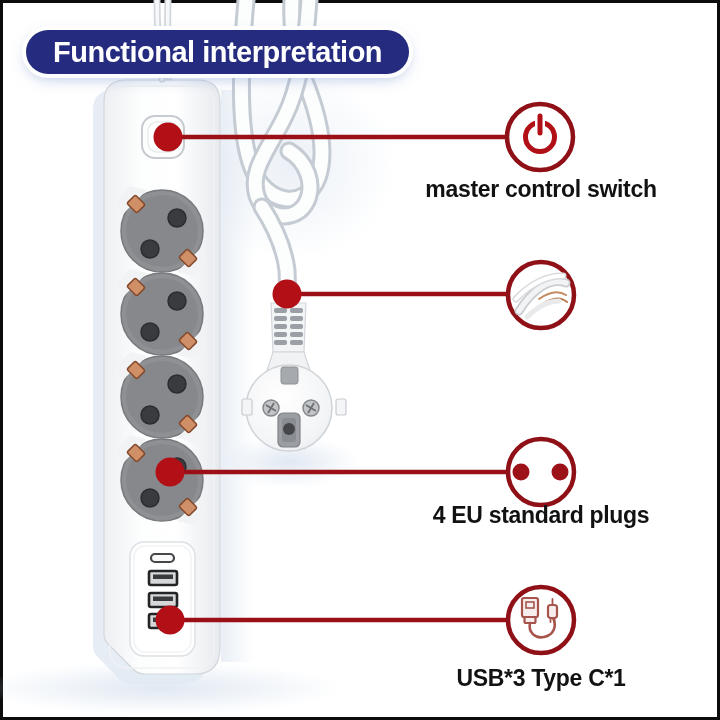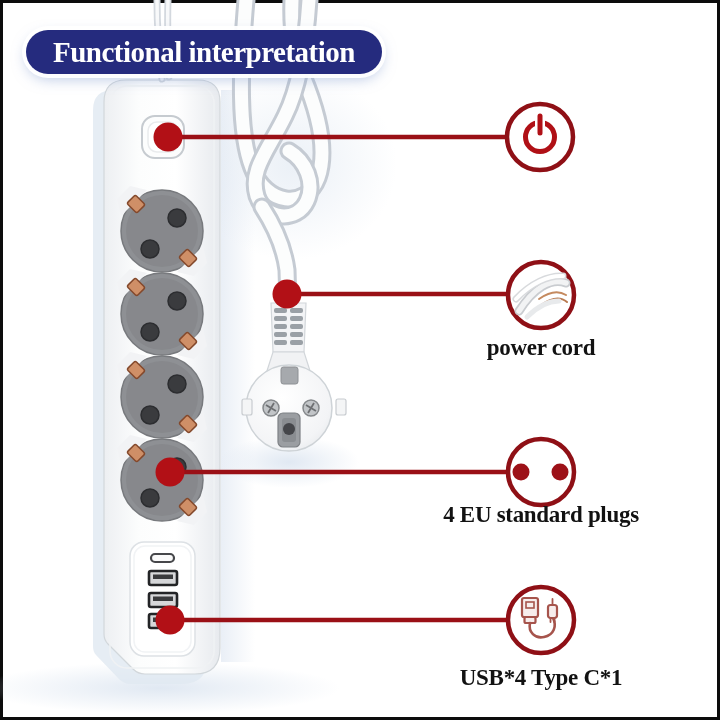--- a/index.html
+++ b/index.html
@@ -1,19 +1,19 @@
 <!DOCTYPE html>
 <html><head>
 <meta charset="utf-8">
 <style>
   html,body{margin:0;padding:0;background:#ffffff;}
   .stage{
     position:relative;width:720px;height:720px;overflow:hidden;
     background:#ffffff;
-    font-family:Liberation Serif, serif;
+    font-family:Liberation Sans, sans-serif;
   }
   .frame{position:absolute;inset:0;border:3px solid #0c0c0c;z-index:1;pointer-events:none;}
   .scene{position:absolute;left:0;top:0;z-index:2;}
   .badge{
     position:absolute;left:26px;top:30px;z-index:4;
     height:44px;line-height:44px;padding:0 27px;
     background:#252b7e;color:#ffffff;border-radius:23px;
     font-size:29px;font-weight:700;letter-spacing:-0.5px;white-space:nowrap;
     box-shadow:0 0 0 4px rgba(255,255,255,.95), 0 5px 14px rgba(130,155,205,.55);
   }
@@ -204,23 +204,25 @@
         <rect x="7" y="-15" width="9" height="13" rx="2.5"></rect>
         <path d="M 11.5 -15 L 11.5 -21 M 9.5 -2 L 9.5 2 M 13.5 -2 L 13.5 2" fill="none" stroke-width="1.8"></path>
       </g>
     </g>
   </svg>
 
   <div class="badge">
     <span>Functional interpretation</span>
   </div>
 
+  <div class="ann-label l1">
+    <span>master control switch</span>
+  </div>
   <div class="ann-label l2">
-    <div>power cord</div>
   </div>
   <div class="ann-label l3">
     <span>4 EU standard plugs</span>
   </div>
   <div class="ann-label l4">
-    <span>USB*4 Type C*1</span>
+    <span>USB*3 Type C*1</span>
   </div>
 
 </div>
 
 </body></html>

